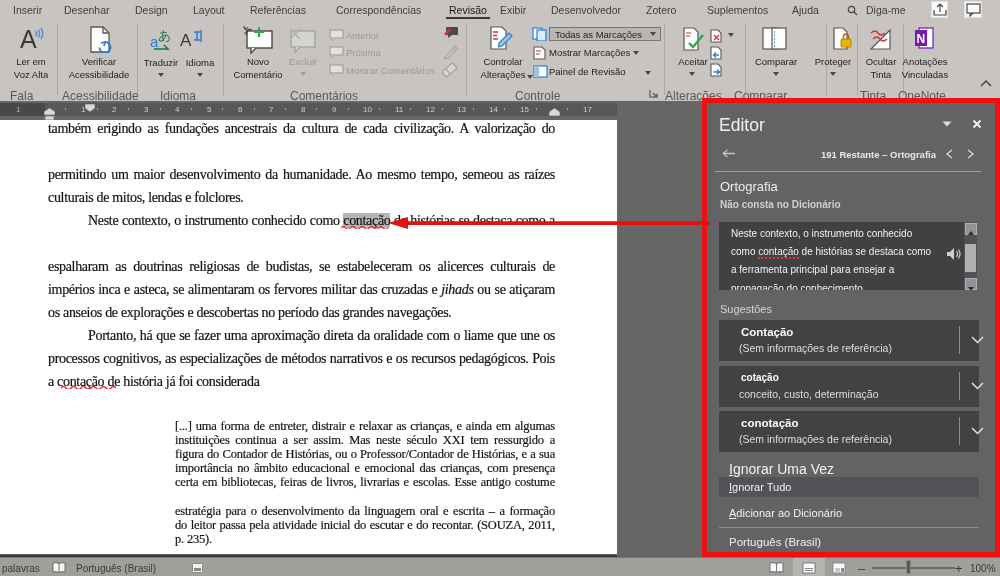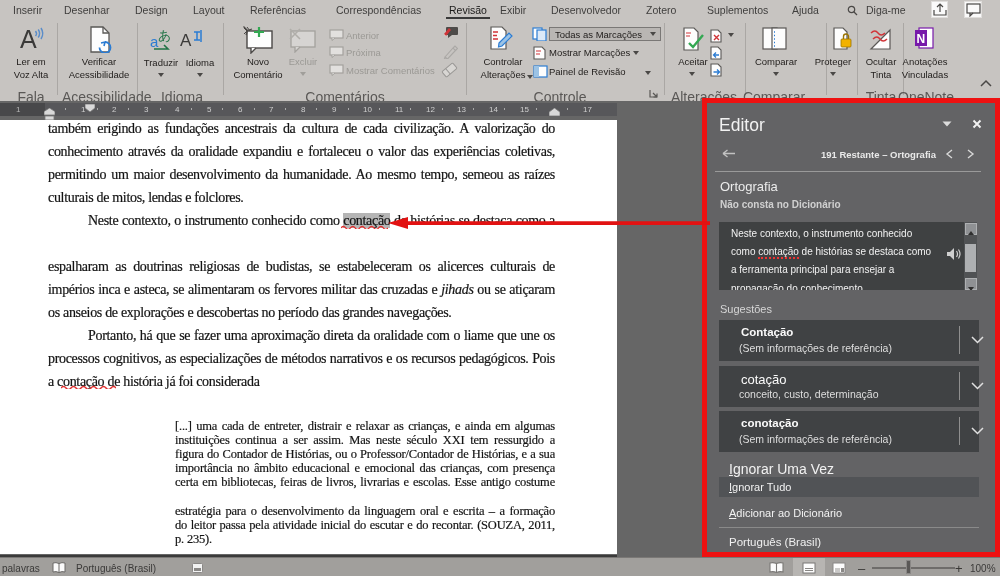--- a/index.html
+++ b/index.html
@@ -5,21 +5,21 @@
 body{font-family:"Liberation Sans",sans-serif;position:relative;background:#c7c4c1}
 .abs{position:absolute}
 
 #tabs{position:absolute;left:0;top:0;width:1000px;height:19px;background:#c7c4c1;font-size:10.5px;color:#3f3e3d}
 #tabs span{position:absolute;top:4px;white-space:nowrap}
 #revtab u{position:absolute;left:-3px;top:13px;width:44px;height:2.5px;background:#3a3a3a;display:block}
 .topbtn{position:absolute;top:1px;height:17px;background:#fafafa;border:1px solid #e0dedc}
 
 #ribbon{position:absolute;left:0;top:19px;width:1000px;height:82px;background:#c7c4c1}
 .sep{position:absolute;top:4px;height:72px;width:1px;background:#aaa7a4}
-.glabel{position:absolute;top:70px;font-size:14px;color:#5a5856;text-align:center;white-space:nowrap}
+.glabel{position:absolute;top:70px;font-size:12px;color:#5a5856;white-space:nowrap}
 .blabel{position:absolute;font-size:9.5px;color:#24211f;text-align:center;white-space:nowrap;line-height:12.5px}
 .gray .blabel,.grayt{color:#9b9995}
 .dd{display:inline-block;width:0;height:0;border-left:3px solid transparent;border-right:3px solid transparent;border-top:4px solid #4a4846;vertical-align:middle}
 
 #rulerrow{position:absolute;left:0;top:103px;width:617px;height:13px;background:#57575a;z-index:5}
 #ruler{position:absolute;left:0;top:0;width:617px;height:13px;font-size:9px}
 #rulerdark{position:absolute;left:0;top:0;width:45px;height:13px;background:#48484a}
 .rn{position:absolute;top:2px;font-size:8px;color:#cfcfcf}
 .rt{position:absolute;top:5px;width:1px;height:2px;background:#a8a8a8}
 
@@ -291,31 +291,30 @@
 <svg class="abs" style="left:549px;top:5px" width="11" height="8">
         <path d="M0 8 L11 8 L11 4 L5.5 0 L0 4 Z" fill="#d9d9d9" stroke="#777" stroke-width="0.8"></path>
       </svg>
 </div>
   </div>
 
 <div id="docarea">
     <div class="abs" style="left:0;top:454px;width:617px;height:2px;background:#3a3a3a"></div>
     <div id="page">
   <div class="bl j" style="top:-1.5px">também erigindo as fundações ancestrais da cultura de cada civilização. A valorização do</div>
-  <div class="bl j" style="top:21.5px">conhecimento através da oralidade expandiu e fortaleceu o valor das experiências coletivas,</div>
   <div class="bl j" style="top:44.5px">permitindo um maior desenvolvimento da humanidade. Ao mesmo tempo, semeou as raízes</div>
   <div class="bl" style="top:67.5px">culturais de mitos, lendas e folclores.</div>
   <div class="bl j" style="top:90.5px"><span style="display:inline-block;width:40px"></span>Neste contexto, o instrumento conhecido como <span id="hl1">contação</span> de histórias se destaca como a</div>
   <div class="bl j" style="top:136.5px">espalharam as doutrinas religiosas de budistas, se estabeleceram os alicerces culturais de</div>
   <div class="bl j" style="top:159.5px">impérios inca e asteca, se alimentaram os fervores militar das cruzadas e <i>jihads</i> ou se atiçaram</div>
   <div class="bl" style="top:182.5px">os anseios de explorações e descobertas no período das grandes navegações.</div>
   <div class="bl j" style="top:205.5px"><span style="display:inline-block;width:40px"></span>Portanto, há que se fazer uma aproximação direta da oralidade com o liame que une os</div>
   <div class="bl j" style="top:228.5px">processos cognitivos, as especializações de métodos narrativos e os recursos pedagógicos. Pois</div>
   <div class="bl" style="top:251.5px">a <span id="hl2">contação</span> de história já foi considerada</div>
-  <div class="ql qj" style="top:299px">[...] uma cada de entreter, distrair e relaxar as crianças, e ainda em algumas</div>
+  <div class="ql qj" style="top:299px">[...] uma forma de entreter, distrair e relaxar as crianças, e ainda em algumas</div>
   <div class="ql qj" style="top:313px">instituições continua a ser assim. Mas neste século XXI tem ressurgido a</div>
   <div class="ql qj" style="top:327px">figura do Contador de Histórias, ou o Professor/Contador de Histórias, e a sua</div>
   <div class="ql qj" style="top:341px">importância no âmbito educacional e emocional das crianças, com presença</div>
   <div class="ql qj" style="top:355px">certa em bibliotecas, feiras de livros, livrarias e escolas. Esse antigo costume</div>
   <div class="ql qj" style="top:384px">estratégia para o desenvolvimento da linguagem oral e escrita – a formação</div>
   <div class="ql qj" style="top:398px">do leitor passa pela atividade inicial do escutar e do recontar. (SOUZA, 2011,</div>
   <div class="ql" style="top:412px">p. 235).</div>
   <svg class="abs" style="left:341px;top:105px" width="47" height="4" viewBox="0 0 50 4">
         <path d="M0 3 Q2.5 0 5 3 T10 3 T15 3 T20 3 T25 3 T30 3 T35 3 T40 3 T45 3 T50 3" fill="none" stroke="#e03030" stroke-width="1.4"></path>
       </svg>
@@ -368,21 +367,21 @@
 
   <div class="abs sg" style="left:12px;top:217px;width:260px;height:41px;background:#404244">
     <div class="abs" style="left:22px;top:6px;font-size:11.5px;font-weight:bold;color:#fafafa">Contação</div>
     <div class="abs" style="left:20px;top:22px;font-size:10.5px;color:#dedede">(Sem informações de referência)</div>
     <div class="abs" style="left:240px;top:6px;width:1px;height:28px;background:#8f8f8f"></div>
     <svg class="abs" style="left:252px;top:16px" width="13" height="8">
         <path d="M1 1 L6.5 6.5 L12 1" fill="none" stroke="#e0e0e0" stroke-width="1.5"></path>
       </svg>
   </div>
   <div class="abs sg" style="left:12px;top:263px;width:260px;height:41px;background:#404244">
-    <div class="abs" style="left:22px;top:6px;font-size:13px;font-weight:normal;color:#fafafa">cotação</div>
+    <div class="abs" style="left:22px;top:6px;font-size:10px;font-weight:bold;color:#fafafa">cotação</div>
     <div class="abs" style="left:20px;top:22px;font-size:10.5px;color:#dedede">conceito, custo, determinação</div>
     <div class="abs" style="left:240px;top:6px;width:1px;height:28px;background:#8f8f8f"></div>
     <svg class="abs" style="left:252px;top:16px" width="13" height="8">
         <path d="M1 1 L6.5 6.5 L12 1" fill="none" stroke="#e0e0e0" stroke-width="1.5"></path>
       </svg>
   </div>
   <div class="abs sg" style="left:12px;top:308px;width:260px;height:41px;background:#404244">
     <div class="abs" style="left:22px;top:6px;font-size:11.5px;font-weight:bold;color:#fafafa">conotação</div>
     <div class="abs" style="left:20px;top:22px;font-size:10.5px;color:#dedede">(Sem informações de referência)</div>
     <div class="abs" style="left:240px;top:6px;width:1px;height:28px;background:#8f8f8f"></div>

